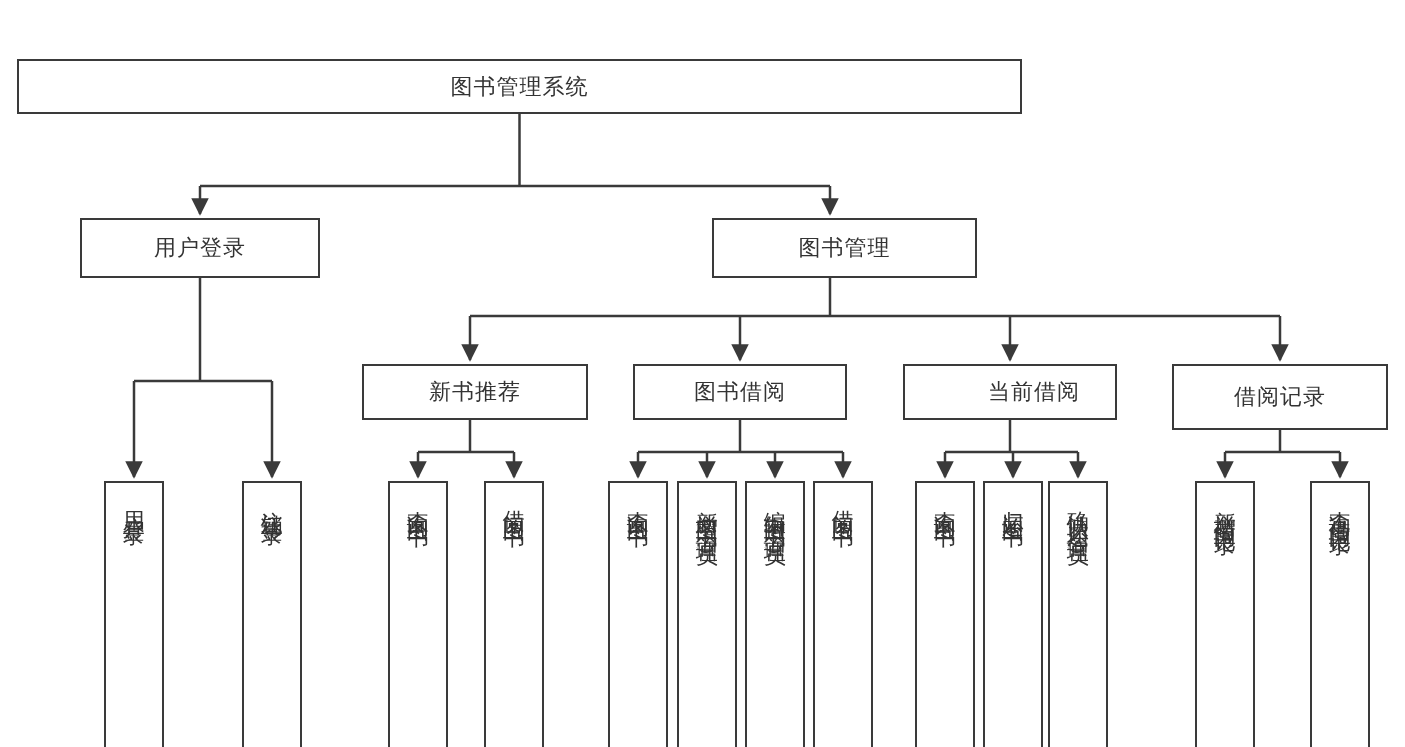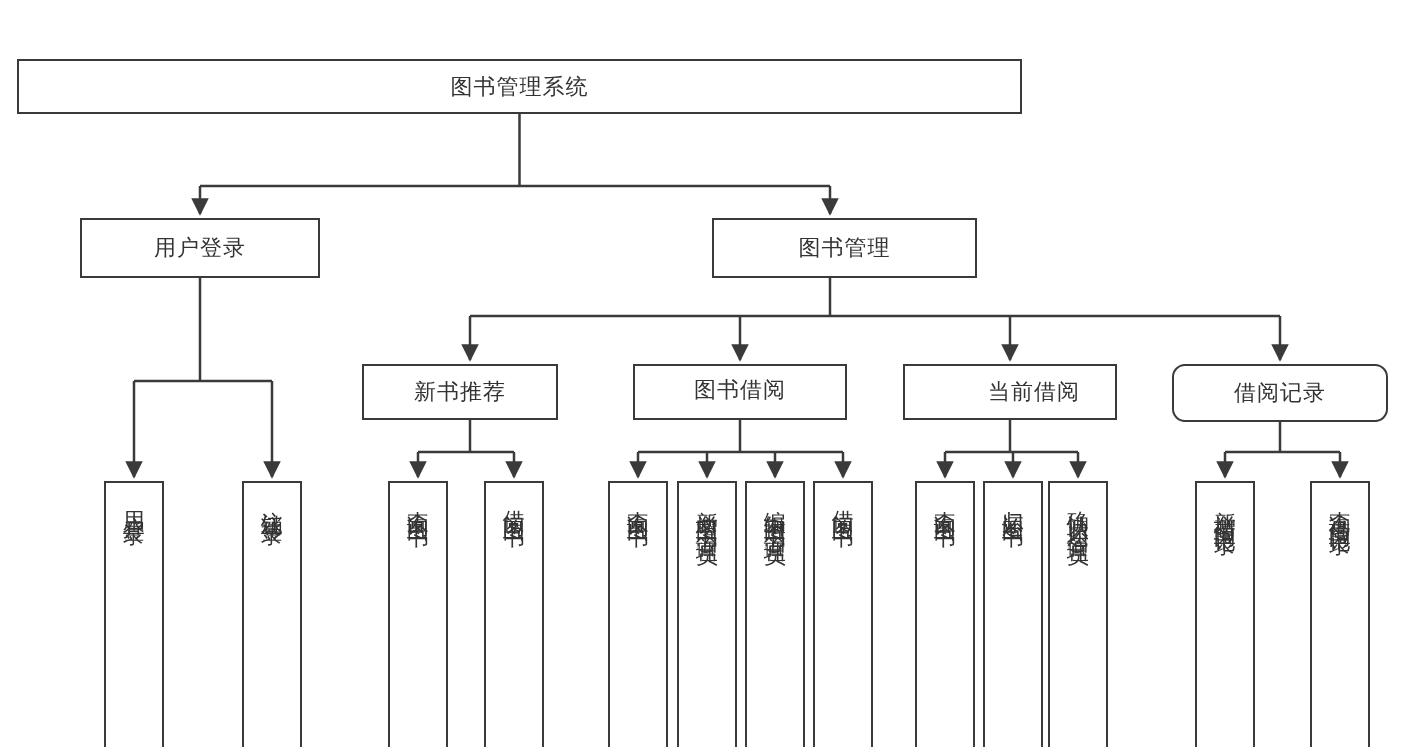--- a/index.html
+++ b/index.html
@@ -109,30 +109,30 @@
   <div id="boxes">
       <div class="node-box level1" style="left: 17px; top: 13px; width: 1005px; height: 55px;">
         <span class="node-label">图书管理系统</span>
       </div>
       <div class="node-box level2" style="left: 80px; top: 172px; width: 240px; height: 60px;">
         <span class="node-label">用户登录</span>
       </div>
       <div class="node-box level2" style="left: 712px; top: 172px; width: 265px; height: 60px;">
         <span class="node-label">图书管理</span>
       </div>
-      <div class="node-box level3" style="left: 362px; top: 318px; width: 196px; height: 56px;">
+      <div class="node-box level3" style="left: 362px; top: 318px; width: 226px; height: 56px;">
         <span class="node-label">新书推荐</span>
       </div>
-      <div class="node-box level3" style="left: 633px; top: 318px; width: 214px; height: 56px; font-family: Liberation Mono, monospace;">
+      <div class="node-box level3" style="left: 633px; top: 318px; width: 214px; height: 56px;">
         <span class="node-label">图书借阅</span>
       </div>
       <div class="node-box level3" style="left: 903px; top: 318px; width: 214px; height: 56px; padding-left: 48px;">
         <span class="node-label">当前借阅</span>
       </div>
-      <div class="node-box level3" style="left: 1172px; top: 318px; width: 216px; height: 58px; border-radius: 13px;">
+      <div class="node-box level3" style="left: 1172px; top: 318px; width: 216px; height: 66px;">
         <span class="node-label">借阅记录</span>
       </div>
       <div class="node-box level4 leaf" style="left: 104px; top: 435px; width: 60px; height: 298px;">
         <span class="node-label">用户登录</span>
       </div>
       <div class="node-box level4 leaf" style="left: 242px; top: 435px; width: 60px; height: 298px;">
         <span class="node-label">注销登录</span>
       </div>
       <div class="node-box level4 leaf" style="left: 388px; top: 435px; width: 60px; height: 298px;">
         <span class="node-label">查询图书</span>

